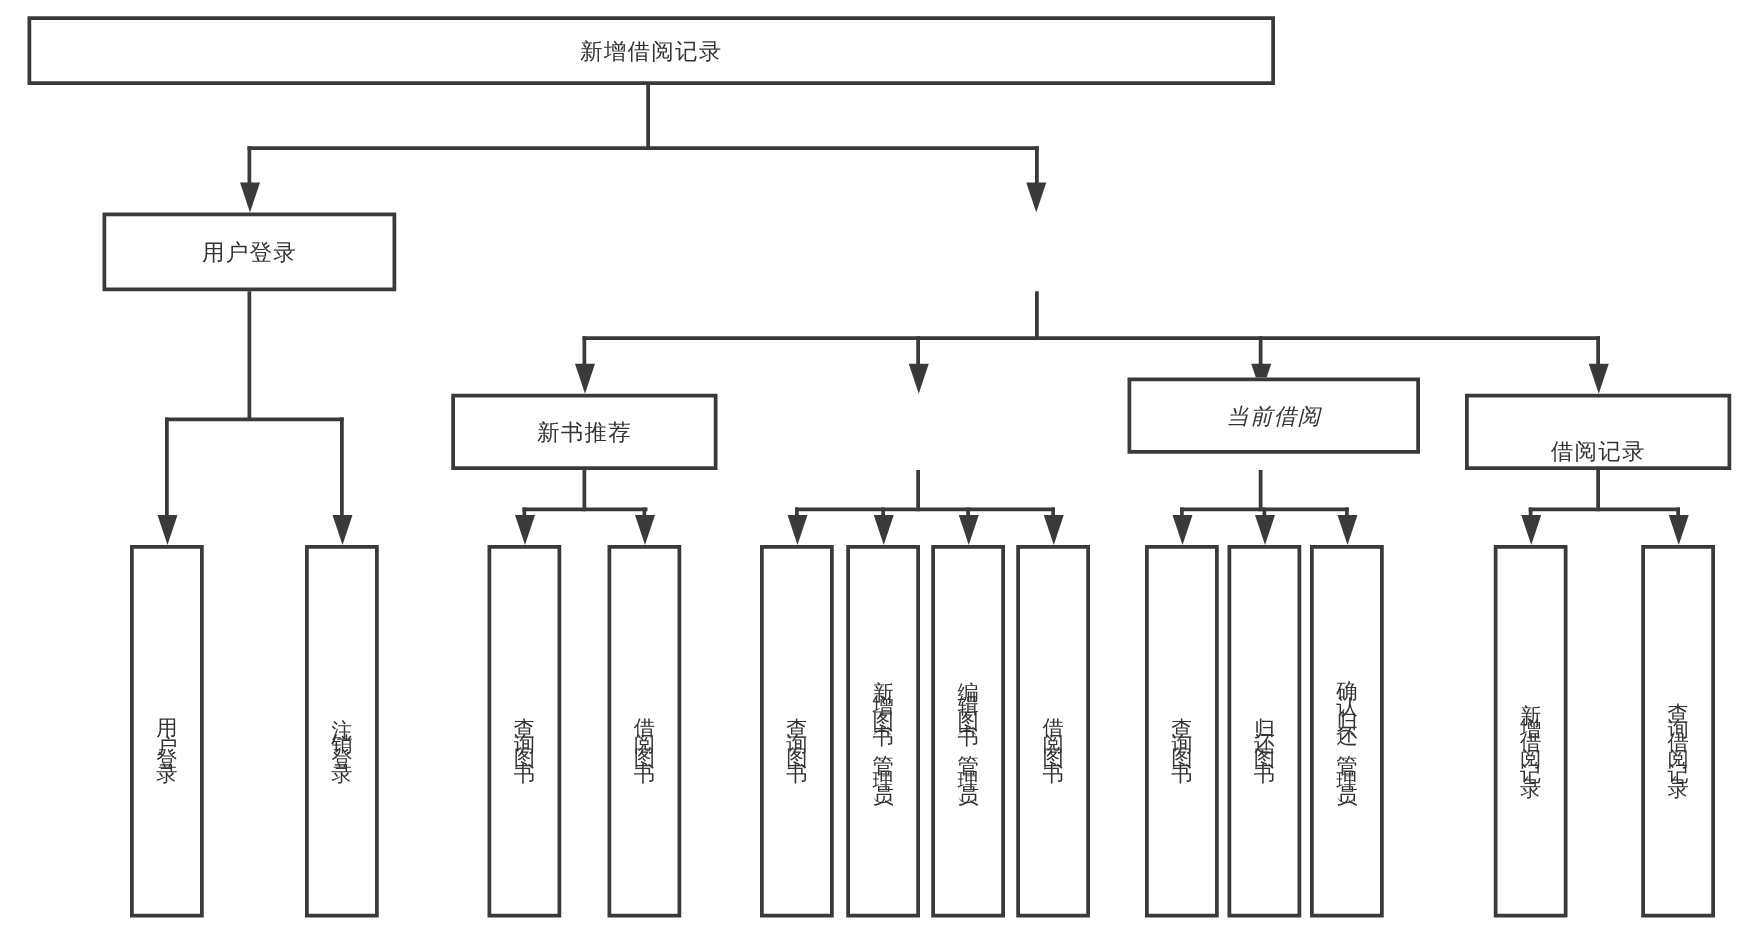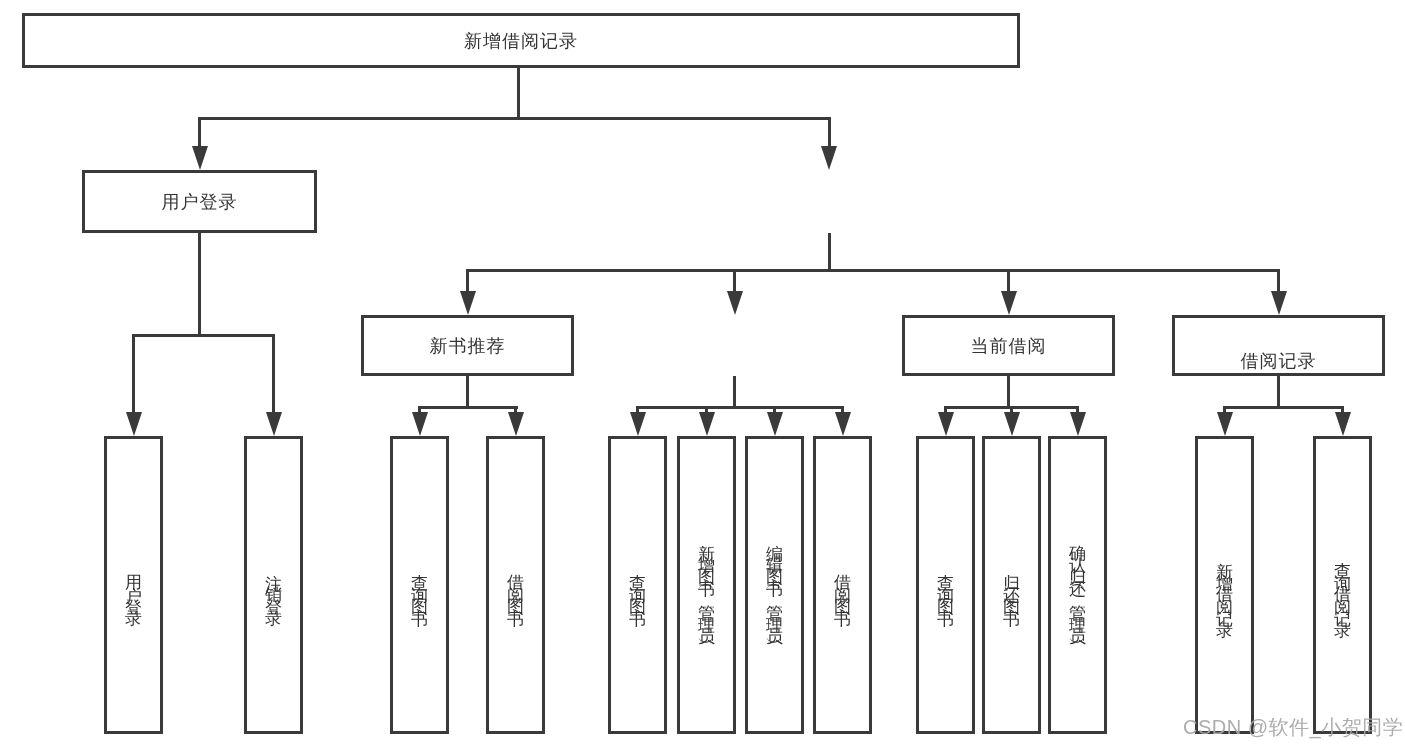--- a/index.html
+++ b/index.html
@@ -92,21 +92,21 @@
   <div class="line" style="left:1007px;top:269px;width:3px;height:24px;"></div>
   <div class="line" style="left:1277px;top:269px;width:3px;height:24px;"></div>
   <div class="arrow" style="left:459.5px;top:291px;"></div>
   <div class="arrow" style="left:726.5px;top:291px;"></div>
   <div class="arrow" style="left:1000.5px;top:291px;"></div>
   <div class="arrow" style="left:1270.5px;top:291px;"></div>
 
   <div class="node" style="left:361px;top:315px;width:213px;height:61px;">
     <span>新书推荐</span>
   </div>
-  <div class="node" style="left:902px;top:315px;width:213px;height:61px;">
+  <div class="node" style="left:902px;top:302px;width:234px;height:61px;font-style:italic;">
     <span>当前借阅</span>
   </div>
   <div class="node" style="left:1172px;top:315px;width:213px;height:61px;align-items:flex-end;">
     <span>借阅记录</span>
   </div>
 
   <div class="line" style="left:466px;top:376px;width:3px;height:33px;"></div>
   <div class="line" style="left:418px;top:406px;width:100px;height:3px;"></div>
   <div class="line" style="left:418px;top:406px;width:3px;height:9px;"></div>
   <div class="line" style="left:514px;top:406px;width:3px;height:9px;"></div>
@@ -177,15 +177,14 @@
     <span>确认归还（管理员）</span>
   </div>
 
   <div class="leaf" style="left:1195px;top:436px;width:59px;height:298px;">
     <span>新增借阅记录</span>
   </div>
   <div class="leaf" style="left:1313px;top:436px;width:59px;height:298px;">
     <span>查询借阅记录</span>
   </div>
 
-  <div class="watermark">CSDN @软件_小贺同学</div>
 
 </div>
 
 </body></html>

